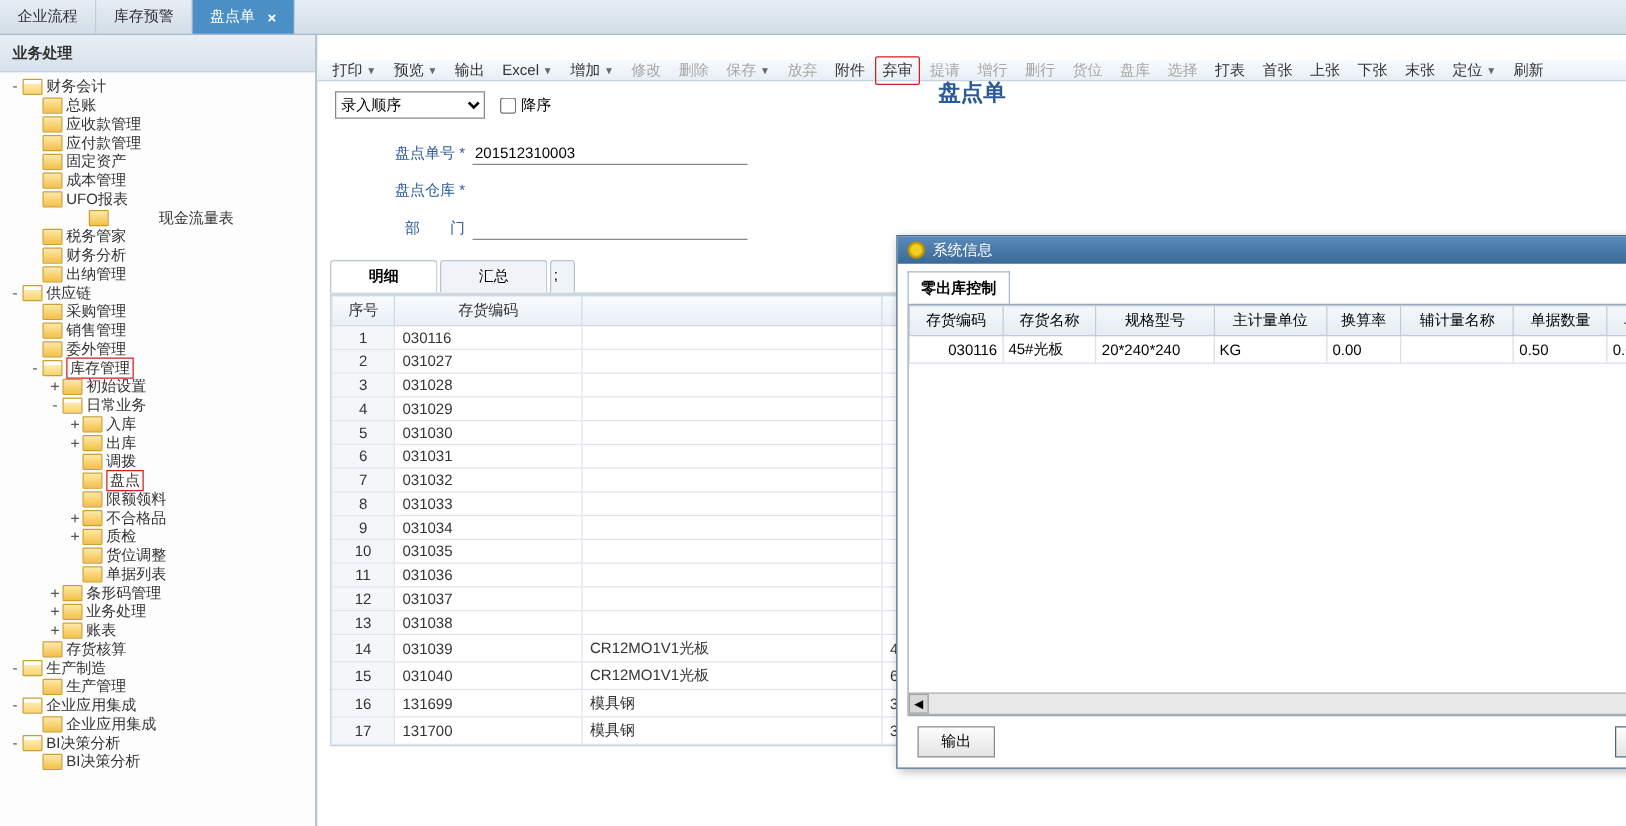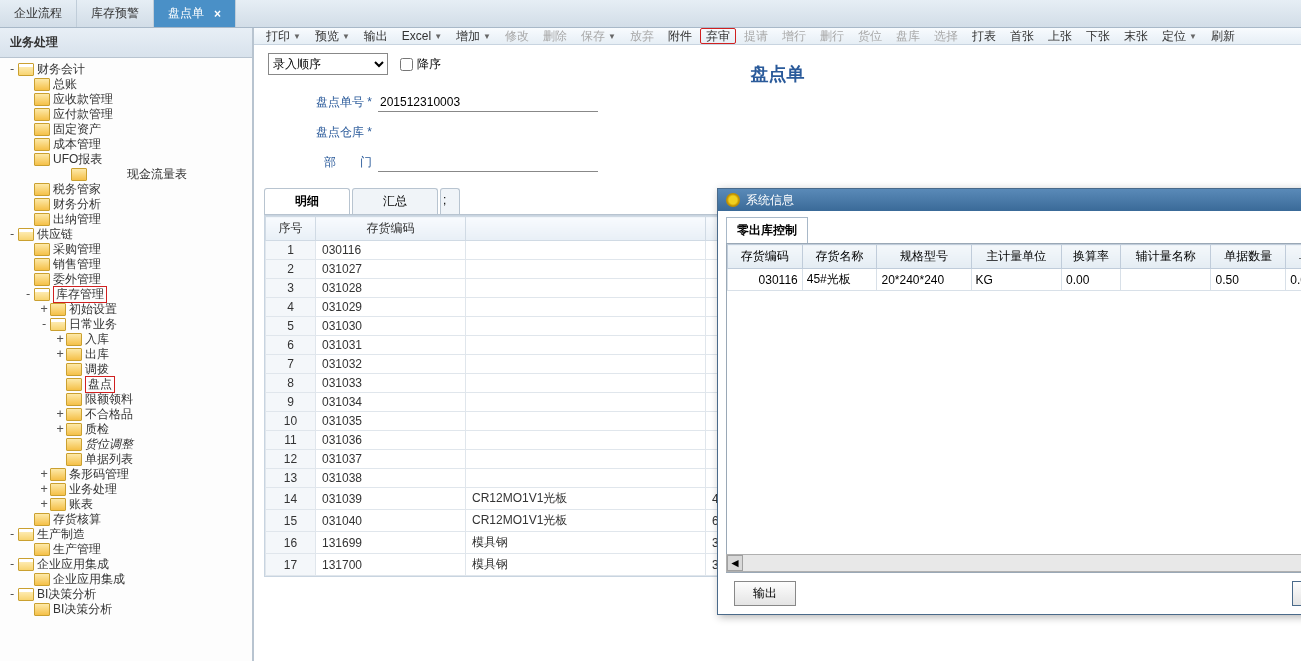--- a/index.html
+++ b/index.html
@@ -16,21 +16,21 @@
 .tree { flex:1; overflow:auto; padding: 4px 0 4px 6px; background:#fdfdfd; }
 .tree-row { display:flex; align-items:center; padding:1px 2px; color:#333; white-space:nowrap; cursor:pointer; line-height:15px; height:15px; }
 .tree-row .exp { width:12px; text-align:center; color:#555; font-family:monospace; }
 .tree-row .ico { width:16px; height:14px; margin-right:3px; display:inline-flex; align-items:center; justify-content:center; }
 .tree-row.selected .lbl { border:1px solid #d02020; padding:0 2px; }
 .tree-row.hl .lbl { border:1px solid #d02020; padding:0 2px; }
 .folder-ico::before { content:""; display:inline-block; width:14px; height:11px; background:linear-gradient(#fde9a8,#f5c048); border:1px solid #caa030; border-radius:1px; }
 .folder-open-ico::before { content:""; display:inline-block; width:14px; height:11px; background:linear-gradient(#fff3c8,#f8d470); border:1px solid #caa030; border-radius:1px; box-shadow: inset 0 3px 0 #fff; }
 
 .main { flex:1; background:#fff; position:relative; }
-.toolbar { height:17px; background:linear-gradient(#f8fbfe,#e6eef5); border-bottom:1px solid #c8d4e0; display:flex; padding:0 6px; gap:2px; }
+.toolbar { height:17px; background:linear-gradient(#f8fbfe,#e6eef5); border-bottom:1px solid #c8d4e0; display:flex; align-items:center; padding:0 6px; gap:2px;margin-top:20px; }
 .tbtn { padding:3px 6px; color:#333; cursor:pointer; border-radius:2px; display:flex; align-items:center; white-space:nowrap; }
 .tbtn.disabled { color:#a8a8a8; }
 .tbtn.hl { border:1px solid #d02020; padding:2px 5px; }
 .tbtn .dd { margin-left:3px; font-size:8px; color:#666; }
 
 .doc-header { padding:8px 14px; display:flex; align-items:center; gap:12px; }
 .doc-header select { width:120px; height:22px; border:1px solid #888; background:#fff; }
 .doc-header .cb { display:flex; align-items:center; gap:4px; }
 .doc-title { text-align:center; font-size:18px; color:#2a5a9a; font-weight:bold; position:absolute; left:50%; transform:translateX(-50%); top:34px; }
 
@@ -206,21 +206,21 @@
         <div class="tree-row" style="padding-left: 48px;">
           <span class="exp">+</span>
           <span class="ico folder-ico"></span>
           <span class="lbl">不合格品</span>
         </div>
         <div class="tree-row" style="padding-left: 48px;">
           <span class="exp">+</span>
           <span class="ico folder-ico"></span>
           <span class="lbl">质检</span>
         </div>
-        <div class="tree-row" style="padding-left: 48px; font-style: italic;">
+        <div class="tree-row" style="padding-left: 48px;">
           <span class="exp"></span>
           <span class="ico folder-ico"></span>
           <span class="lbl">货位调整</span>
         </div>
         <div class="tree-row" style="padding-left: 48px;">
           <span class="exp"></span>
           <span class="ico folder-ico"></span>
           <span class="lbl">单据列表</span>
         </div>
         <div class="tree-row" style="padding-left: 32px;">

